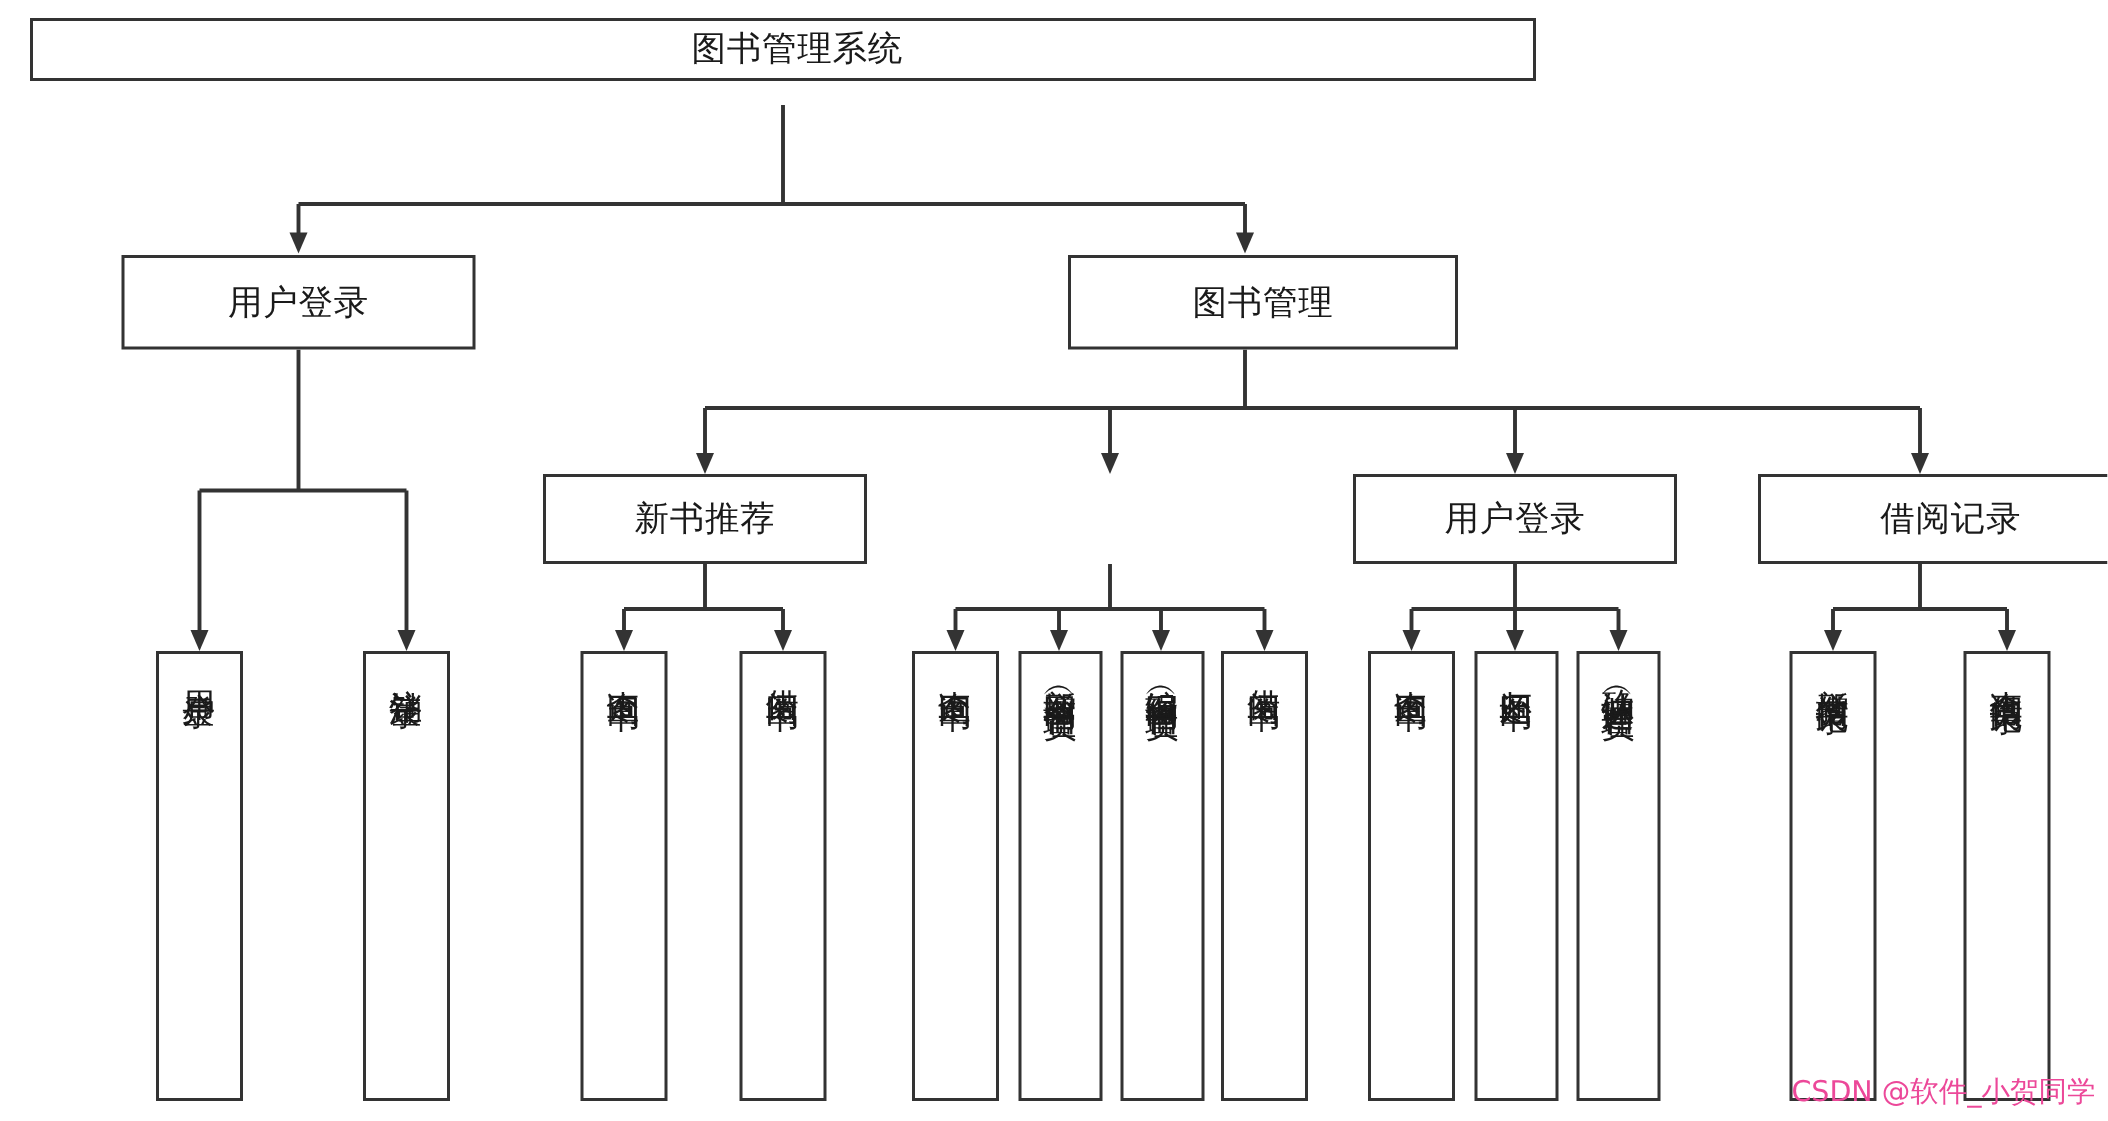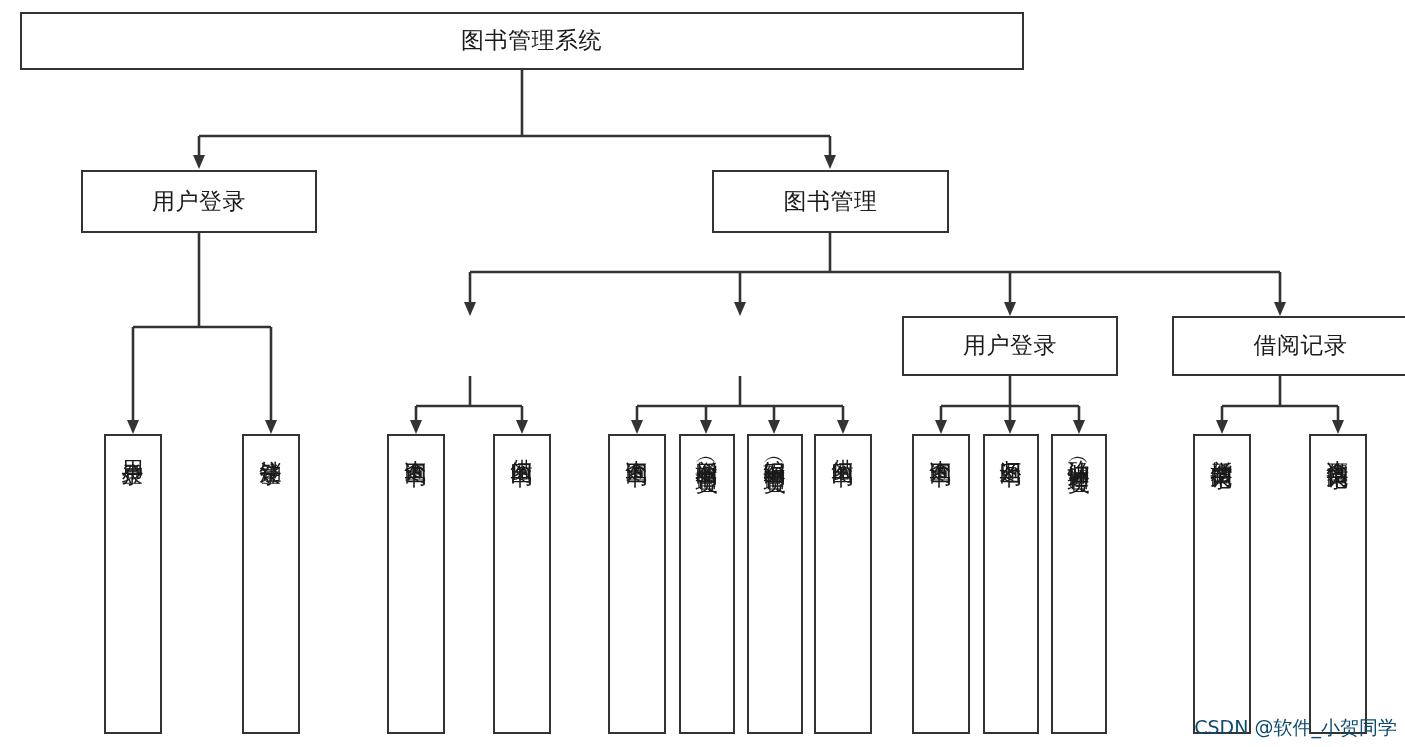--- a/index.html
+++ b/index.html
@@ -62,21 +62,21 @@
     font-size: 22px;
     line-height: 1.05;
     letter-spacing: 2px;
     white-space: nowrap;
   }
   .watermark {
     position: absolute;
     right: 8px;
     bottom: 6px;
     font-size: 19px;
-    color: #0c4a6e;
+    color: #ec4899;
     white-space: nowrap;
     z-index: 5;
     font-family: "DejaVu Sans", "Liberation Sans", sans-serif;
   }
 </style>
 </head>
 <body>
 
 <div id="canvas">
 
@@ -144,31 +144,34 @@
 
       <path d="M 1280,376 L 1280,406"></path>
       <path d="M 1222,406 L 1338,406"></path>
       <path d="M 1222,406 L 1222,422"></path>
       <path d="M 1216,420 L 1228,420 L 1222,434 z" fill="#333333" stroke="none"></path>
       <path d="M 1338,406 L 1338,422"></path>
       <path d="M 1332,420 L 1344,420 L 1338,434 z" fill="#333333" stroke="none"></path>
     </g>
   </svg>
 
-  <div class="node horiz root" style="left:20px; top:12px; width:1004px; height:58px;padding-left:19px;">
+  <div class="node horiz root" style="left:20px; top:12px; width:1004px; height:42px;padding-left:19px;">
     <span class="lbl">图书管理系统</span>
   </div>
 
   <div class="node horiz" style="left:81px; top:170px; width:236px; height:63px;">
     <span class="lbl">用户登录</span>
   </div>
-  <div class="node horiz" style="left:712px; top:170px; width:237px; height:63px;">
+  <div class="node horiz" style="left:712px; top:170px; width:260px; height:63px;">
     <span class="lbl">图书管理</span>
   </div>
 
+  <div class="node horiz" style="left:362px; top:316px; width:216px; height:60px;">
+    <span class="lbl">新书推荐</span>
+  </div>
   <div class="node horiz" style="left:902px; top:316px; width:216px; height:60px;">
     <span class="lbl">用户登录</span>
   </div>
   <div class="node horiz" style="left:1172px; top:316px; width:257px; height:60px;">
     <span class="lbl">借阅记录</span>
   </div>
 
   <div class="node vert" style="left:104px; top:434px; width:58px; height:300px;">
     <span class="lbl">用户登录</span>
   </div>

